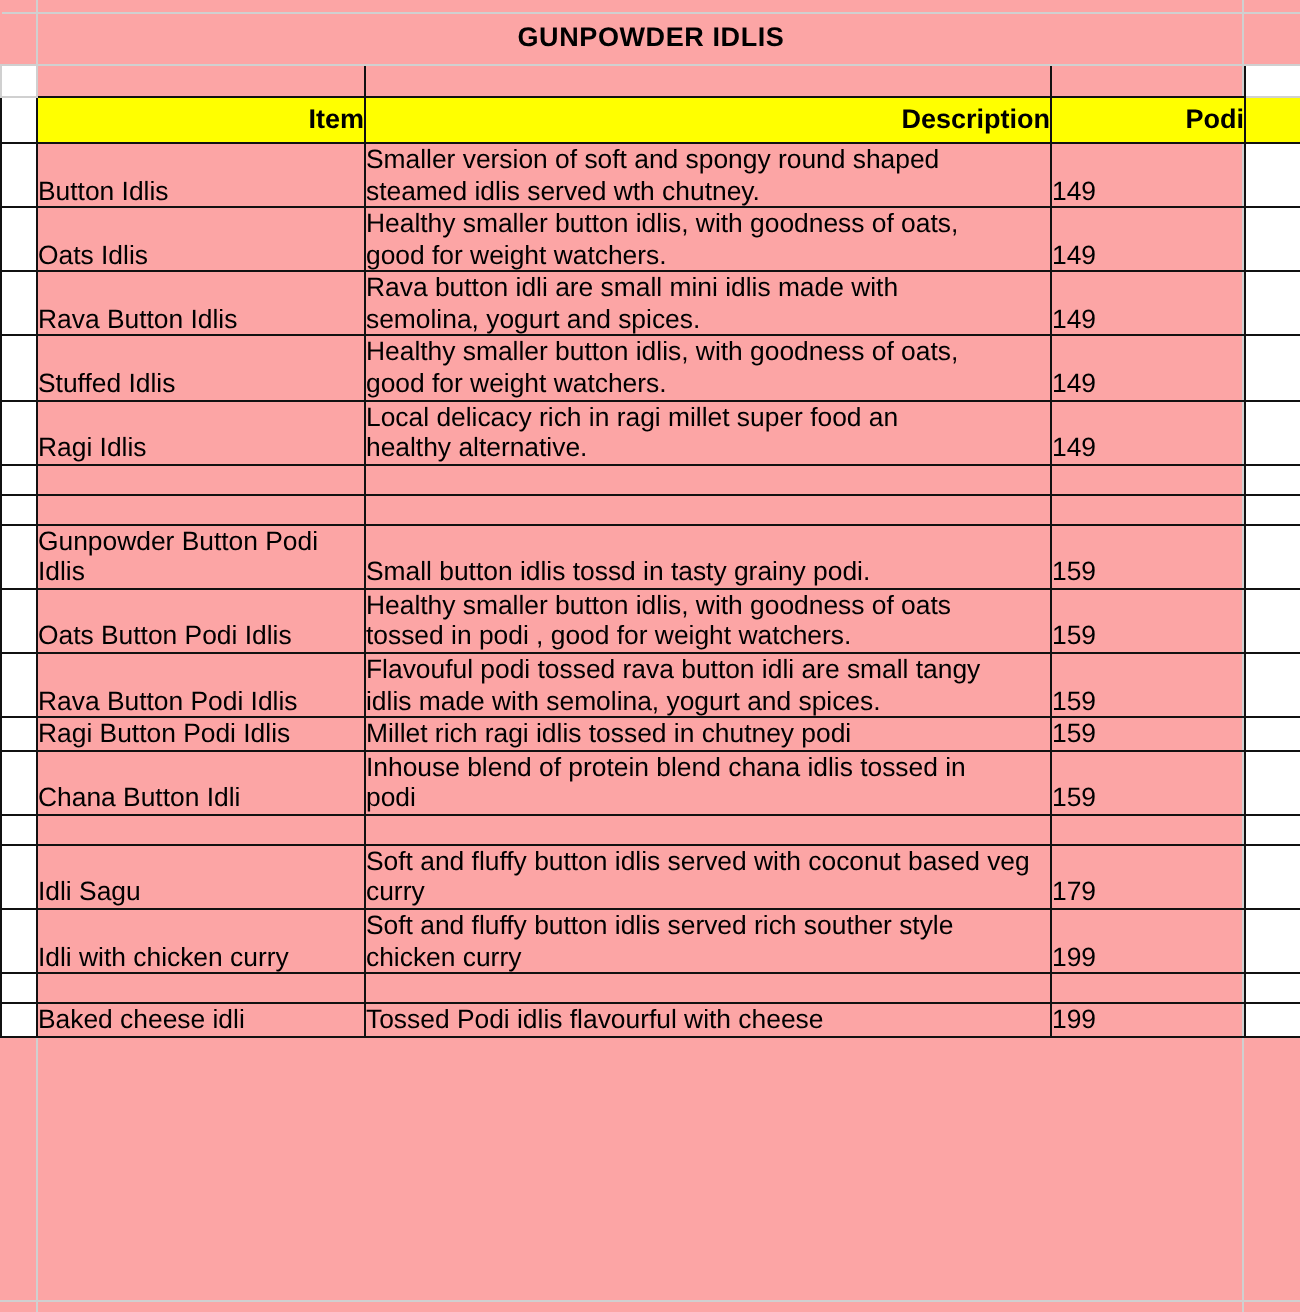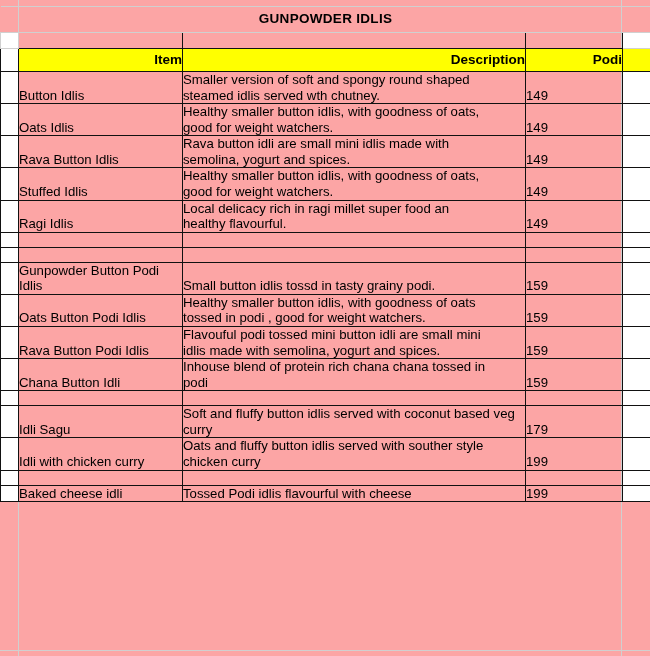--- a/index.html
+++ b/index.html
@@ -195,21 +195,21 @@
             <span class="desc-line">good for weight watchers.</span>
           </td>
           <td class="cell-price">149</td>
           <td class="tail"></td>
         </tr>
         <tr class="data-row">
           <td class="gutter"></td>
           <td class="cell-item">Ragi Idlis</td>
           <td class="cell-desc">
             <span class="desc-line">Local delicacy rich in ragi millet super food an</span>
-            <span class="desc-line">healthy flavourful.</span>
+            <span class="desc-line">healthy alternative.</span>
           </td>
           <td class="cell-price">149</td>
           <td class="tail"></td>
         </tr>
         <tr class="spacer">
           <td class="gutter"></td>
           <td class="cell-item"></td>
           <td class="cell-desc"></td>
           <td class="cell-price"></td>
           <td class="tail"></td>
@@ -237,31 +237,40 @@
             <span class="desc-line">Healthy smaller button idlis, with goodness of oats</span>
             <span class="desc-line">tossed in podi , good for weight watchers.</span>
           </td>
           <td class="cell-price">159</td>
           <td class="tail"></td>
         </tr>
         <tr class="data-row">
           <td class="gutter"></td>
           <td class="cell-item">Rava Button Podi Idlis</td>
           <td class="cell-desc">
-            <span class="desc-line">Flavouful podi tossed mini button idli are small mini</span>
+            <span class="desc-line">Flavouful podi tossed rava button idli are small tangy</span>
             <span class="desc-line">idlis made with semolina, yogurt and spices.</span>
           </td>
           <td class="cell-price">159</td>
           <td class="tail"></td>
         </tr>
         <tr class="data-row">
           <td class="gutter"></td>
+          <td class="cell-item">Ragi Button Podi Idlis</td>
+          <td class="cell-desc">
+            <span class="desc-line">Millet rich ragi idlis tossed in chutney podi</span>
+          </td>
+          <td class="cell-price">159</td>
+          <td class="tail"></td>
+        </tr>
+        <tr class="data-row">
+          <td class="gutter"></td>
           <td class="cell-item">Chana Button Idli</td>
           <td class="cell-desc">
-            <span class="desc-line">Inhouse blend of protein rich chana chana tossed in</span>
+            <span class="desc-line">Inhouse blend of protein blend chana idlis tossed in</span>
             <span class="desc-line">podi</span>
           </td>
           <td class="cell-price">159</td>
           <td class="tail"></td>
         </tr>
         <tr class="spacer">
           <td class="gutter"></td>
           <td class="cell-item"></td>
           <td class="cell-desc"></td>
           <td class="cell-price"></td>
@@ -274,21 +283,21 @@
             <span class="desc-line">Soft and fluffy button idlis served with coconut based veg</span>
             <span class="desc-line">curry</span>
           </td>
           <td class="cell-price">179</td>
           <td class="tail"></td>
         </tr>
         <tr class="data-row">
           <td class="gutter"></td>
           <td class="cell-item">Idli with chicken curry</td>
           <td class="cell-desc">
-            <span class="desc-line">Oats and fluffy button idlis served with souther style</span>
+            <span class="desc-line">Soft and fluffy button idlis served rich souther style</span>
             <span class="desc-line">chicken curry</span>
           </td>
           <td class="cell-price">199</td>
           <td class="tail"></td>
         </tr>
         <tr class="spacer">
           <td class="gutter"></td>
           <td class="cell-item"></td>
           <td class="cell-desc"></td>
           <td class="cell-price"></td>

